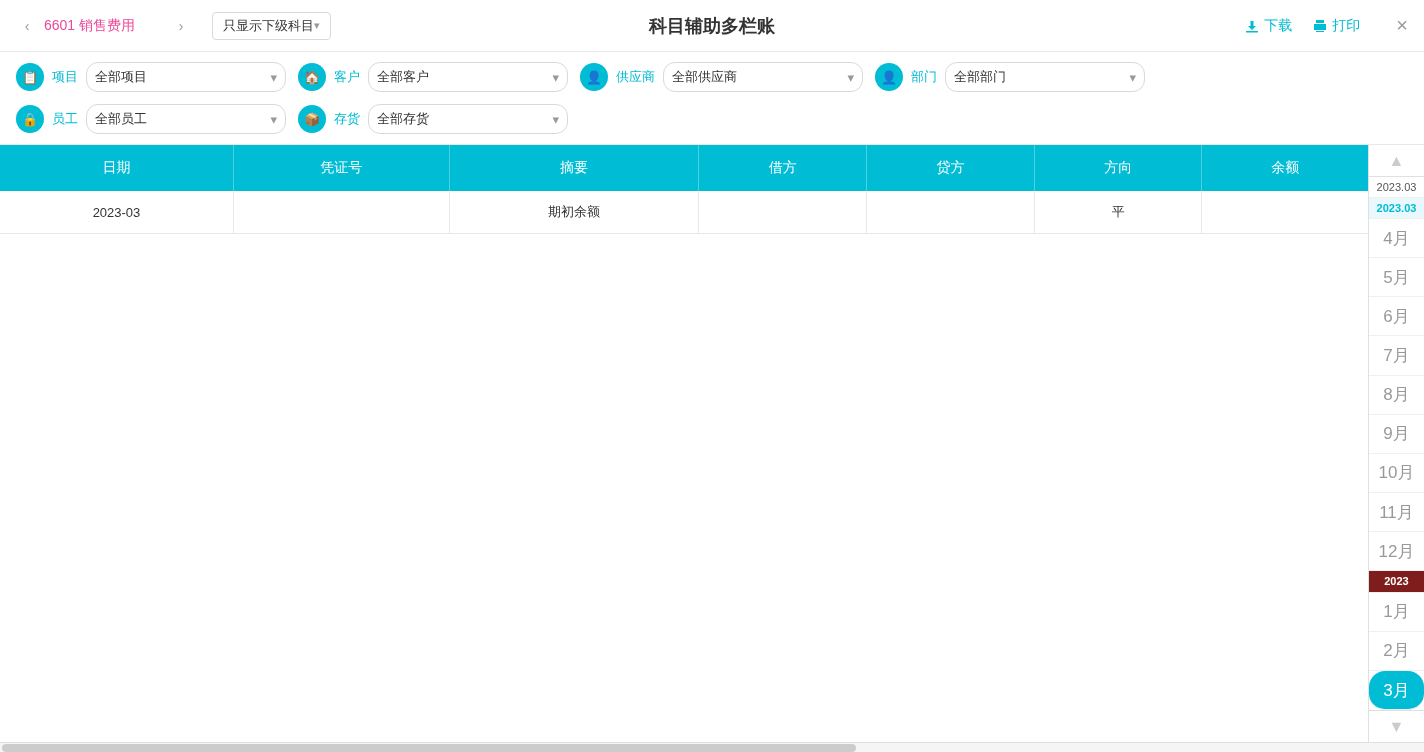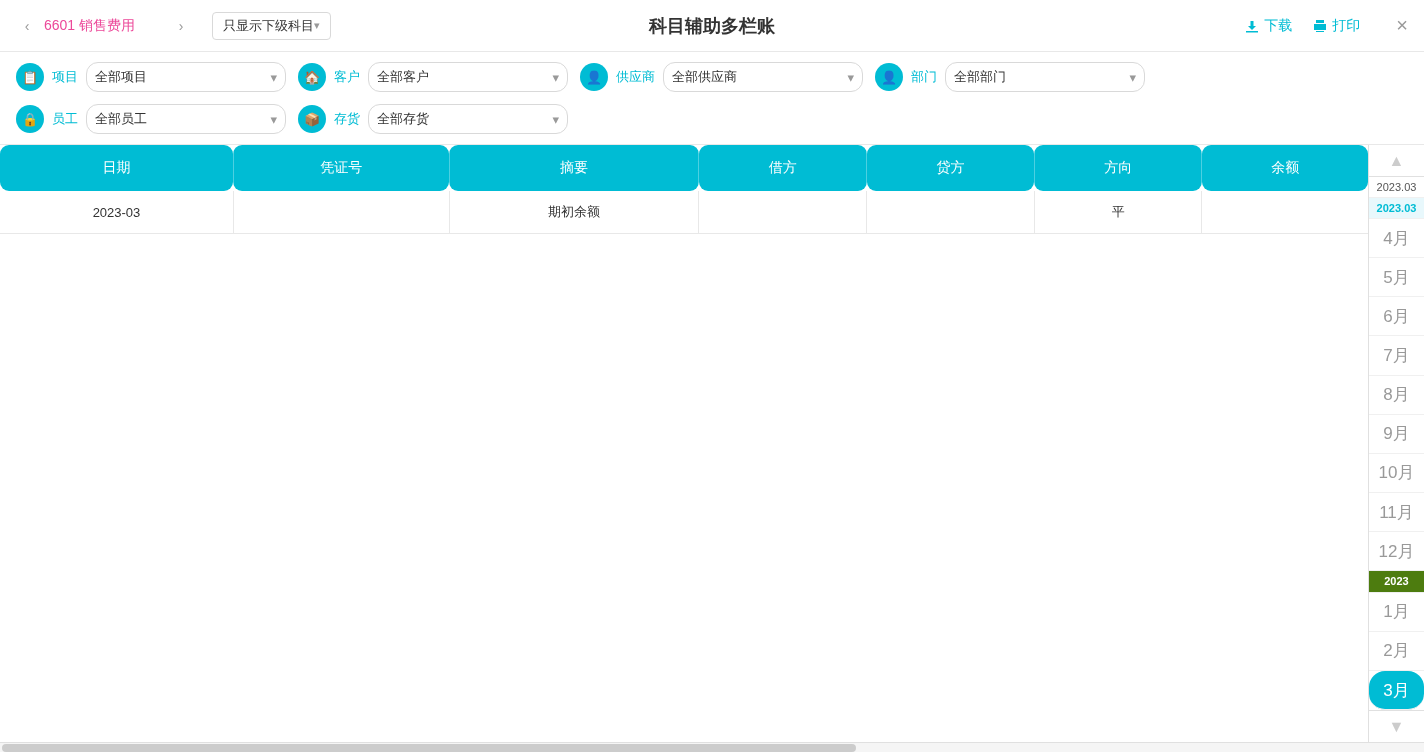--- a/index.html
+++ b/index.html
@@ -159,21 +159,20 @@
     .data-table thead tr {
       background: #00bcd4;
       color: #fff;
     }
     .data-table thead th {
       padding: 14px 10px;
       text-align: center;
       font-weight: 500;
       font-size: 14px;
       border-right: 1px solid rgba(255,255,255,0.3);
-      border-radius: 9px;
     }
     .data-table thead th:last-child {
       border-right: none;
     }
     .data-table tbody tr {
       border-bottom: 1px solid #e8e8e8;
     }
     .data-table tbody td {
       padding: 12px 10px;
       text-align: center;
@@ -261,21 +260,21 @@
       border-bottom: 1px solid #f0f0f0;
     }
     .timeline-item.selected {
       background: #00bcd4;
       color: #fff;
       border-radius: 16px;
     }
     .timeline-item.year-label {
       font-size: 11px;
       font-weight: 600;
-      background: #4d7c0f;
+      background: #7f1d1d;
       color: #fff;
       height: 24px;
     }
     .timeline-header {
       width: 100%;
       padding: 4px 2px;
       text-align: center;
       font-size: 11px;
       color: #555;
       background: #fff;

